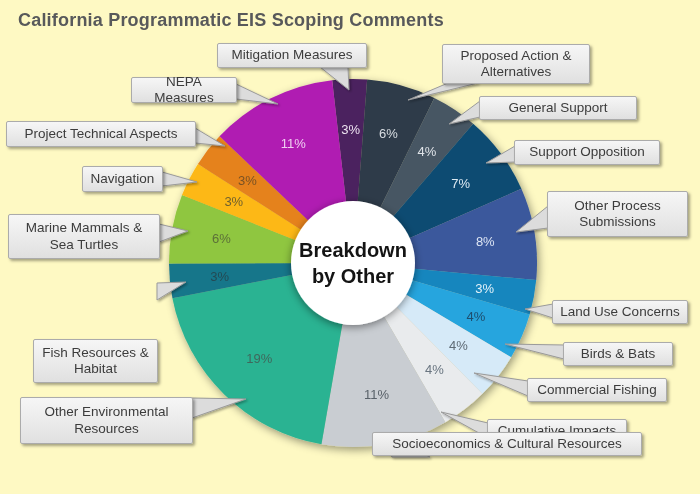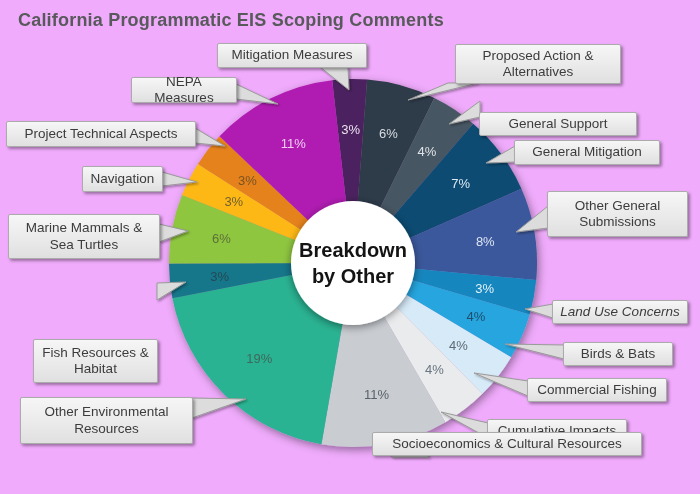--- a/index.html
+++ b/index.html
@@ -1,17 +1,17 @@
 <!DOCTYPE html>
 <html><head>
 <meta charset="utf-8">
 <style>
   html,body{margin:0;padding:0;background:#fff;}
   #canvas{
-    position:relative;width:700px;height:494px;background:#f0abfc;overflow:hidden;
+    position:relative;width:700px;height:494px;background:#fef9c3;overflow:hidden;
     font-family:"Liberation Sans",sans-serif;
   }
   #chart-title{
     position:absolute;left:18px;top:10px;
     font-size:18px;font-weight:bold;color:#58595B;letter-spacing:.2px;
   }
   #pie-svg{position:absolute;left:0;top:0;}
   .callout{
     position:absolute;display:flex;align-items:center;justify-content:center;
     text-align:center;box-sizing:border-box;
@@ -97,25 +97,25 @@
         <polygon points="157,283 157,300 186,282" fill="#DCDCDC" stroke="#9A9A9A" stroke-width="1" filter="url(#tshadow)"></polygon>
         <polygon points="159,224 159,242 188,231" fill="#DCDCDC" stroke="#9A9A9A" stroke-width="1" filter="url(#tshadow)"></polygon>
         <polygon points="162,172 162,186 197,182" fill="#DCDCDC" stroke="#9A9A9A" stroke-width="1" filter="url(#tshadow)"></polygon>
         <polygon points="195,128 195,143 225,146" fill="#DCDCDC" stroke="#9A9A9A" stroke-width="1" filter="url(#tshadow)"></polygon>
         <polygon points="236,84 236,99 278,104" fill="#DCDCDC" stroke="#9A9A9A" stroke-width="1" filter="url(#tshadow)"></polygon>
       </g>
   </svg>
   <div id="center-label" style="left:293px;top:233px;width:120px;height:60px;">Breakdown by Other</div>
   <div id="callouts">
       <div class="callout" style="left: 217px; top: 43px; width: 150px; height: 25px;">Mitigation Measures</div>
-      <div class="callout" style="left: 455px; top: 44px; width: 166px; height: 40px;">Proposed Action &amp; Alternatives</div>
-      <div class="callout" style="left: 479px; top: 96px; width: 158px; height: 24px; margin-top: 16px;">General Support</div>
-      <div class="callout" style="left: 514px; top: 140px; width: 146px; height: 25px;">General Mitigation</div>
-      <div class="callout" style="left: 547px; top: 191px; width: 141px; height: 46px;">Other General Submissions</div>
-      <div class="callout" style="left: 552px; top: 300px; width: 136px; height: 24px; font-style: italic;">Land Use Concerns</div>
+      <div class="callout" style="left: 442px; top: 44px; width: 148px; height: 40px;">Proposed Action &amp; Alternatives</div>
+      <div class="callout" style="left: 479px; top: 96px; width: 158px; height: 24px;">General Support</div>
+      <div class="callout" style="left: 514px; top: 140px; width: 146px; height: 25px;">Support Opposition</div>
+      <div class="callout" style="left: 547px; top: 191px; width: 141px; height: 46px;">Other Process Submissions</div>
+      <div class="callout" style="left: 552px; top: 300px; width: 136px; height: 24px;">Land Use Concerns</div>
       <div class="callout" style="left: 563px; top: 342px; width: 110px; height: 23px;">Birds &amp; Bats</div>
       <div class="callout" style="left: 527px; top: 378px; width: 140px; height: 24px;">Commercial Fishing</div>
       <div class="callout" style="left: 487px; top: 419px; width: 140px; height: 24px;">Cumulative Impacts</div>
       <div class="callout" style="left: 372px; top: 432px; width: 270px; height: 24px;">Socioeconomics &amp; Cultural Resources</div>
       <div class="callout" style="left: 20px; top: 391px; width: 173px; height: 47px; margin-top: 6px;">Other Environmental Resources</div>
       <div class="callout" style="left: 33px; top: 293px; width: 125px; height: 44px; margin-top: 46px;">Fish Resources &amp; Habitat</div>
       <div class="callout" style="left: 8px; top: 214px; width: 152px; height: 45px;">Marine Mammals &amp; Sea Turtles</div>
       <div class="callout" style="left: 82px; top: 166px; width: 81px; height: 26px;">Navigation</div>
       <div class="callout" style="left: 6px; top: 121px; width: 190px; height: 26px;">Project Technical Aspects</div>
       <div class="callout" style="left: 131px; top: 77px; width: 106px; height: 26px;">NEPA Measures</div>

